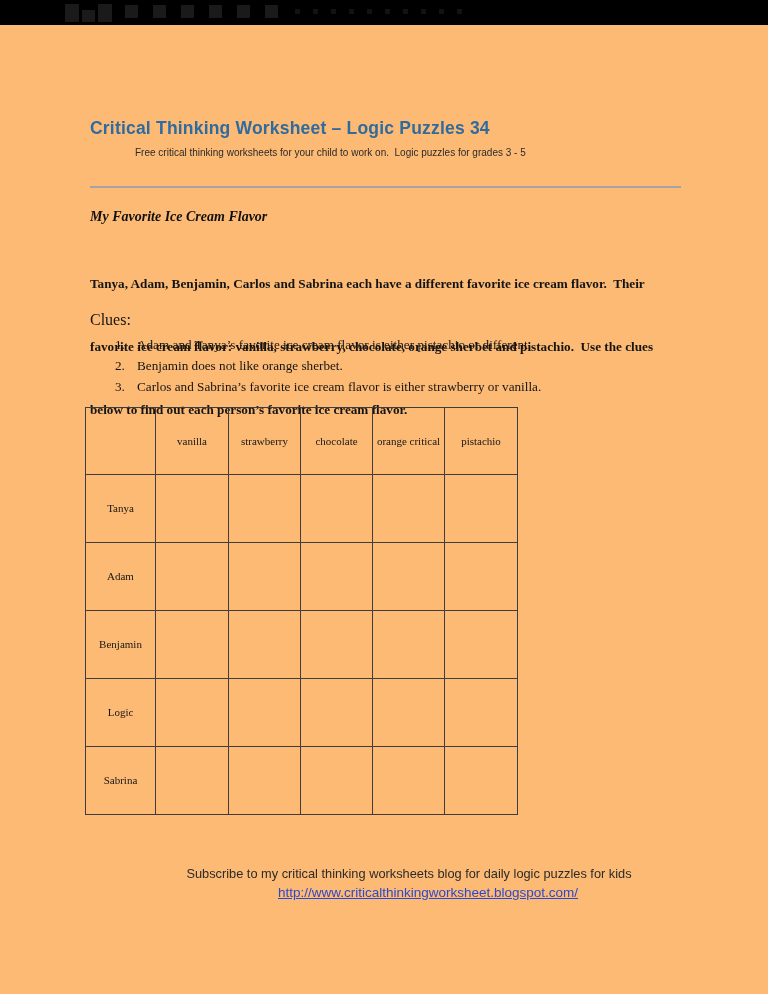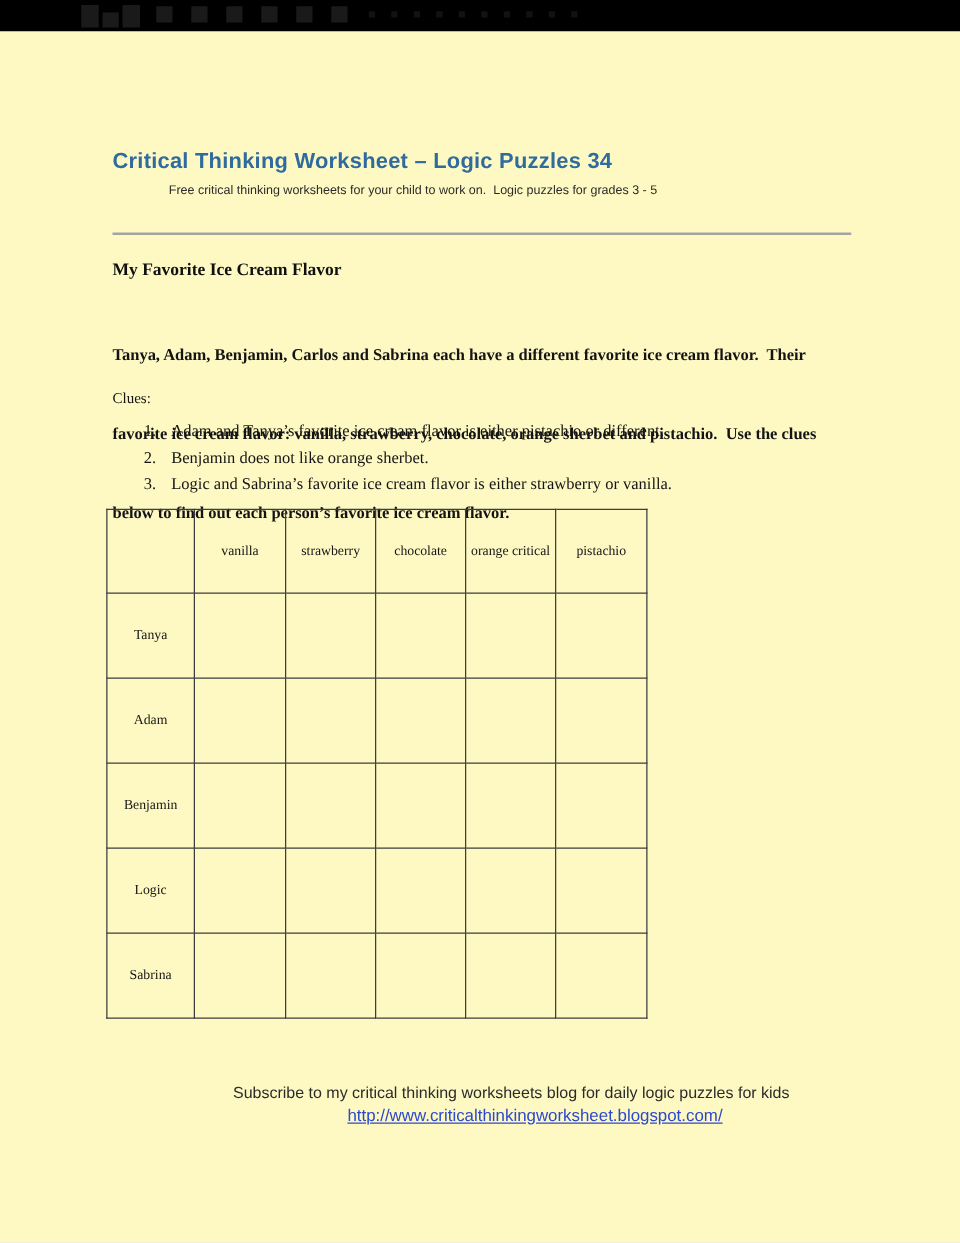--- a/index.html
+++ b/index.html
@@ -1,20 +1,20 @@
 <!DOCTYPE html>
 <html><head>
 <meta charset="utf-8">
 <style>
   html, body { margin: 0; padding: 0; background: #e8e8e8; }
   .page {
     position: relative;
     width: 768px;
     height: 994px;
-    background: #fef9c3;
+    background: #fdba74;
     overflow: hidden;
     font-family: "Liberation Serif", serif;
     color: #141414;
   }
 
   
   .topbar {
     position: absolute;
     left: 0; top: 0;
     width: 768px; height: 25px;
@@ -49,39 +49,40 @@
     position: absolute;
     left: 90px; top: 186px;
     width: 591px; height: 2px;
     background: #a3a3a3;
   }
 
   .section-title {
     position: absolute;
     left: 90px; top: 209px;
     font-weight: bold;
+    font-style: italic;
     font-size: 14px;
     color: #101010;
     white-space: nowrap;
   }
 
   .intro {
     position: absolute;
     left: 90px; top: 231px;
     width: 600px;
     font-size: 13.2px;
     line-height: 21px;
     white-space: pre;
     font-weight: bold;
   }
 
   .clues-label {
     position: absolute;
     left: 90px; top: 311px;
-    font-size: 12px;
+    font-size: 16px;
   }
   .clues {
     position: absolute;
     left: 115px; top: 334px;
     margin: 0; padding: 0;
     list-style: none;
     font-size: 13.2px;
     line-height: 21px;
   }
   .clues li { display: flex; }
@@ -171,21 +172,21 @@
     <li>
       <span class="num">1.</span>
       <span class="txt">Adam and Tanya’s favorite ice cream flavor is either pistachio or different.</span>
     </li>
     <li>
       <span class="num">2.</span>
       <span class="txt">Benjamin does not like orange sherbet.</span>
     </li>
     <li>
       <span class="num">3.</span>
-      <span class="txt">Logic and Sabrina’s favorite ice cream flavor is either strawberry or vanilla.</span>
+      <span class="txt">Carlos and Sabrina’s favorite ice cream flavor is either strawberry or vanilla.</span>
     </li>
   </ol>
 
   <table class="grid">
     <colgroup>
       <col style="width:70px">
         <col style="width:73px">
         <col style="width:72px">
       <col style="width:72px">
         <col style="width:72px">

